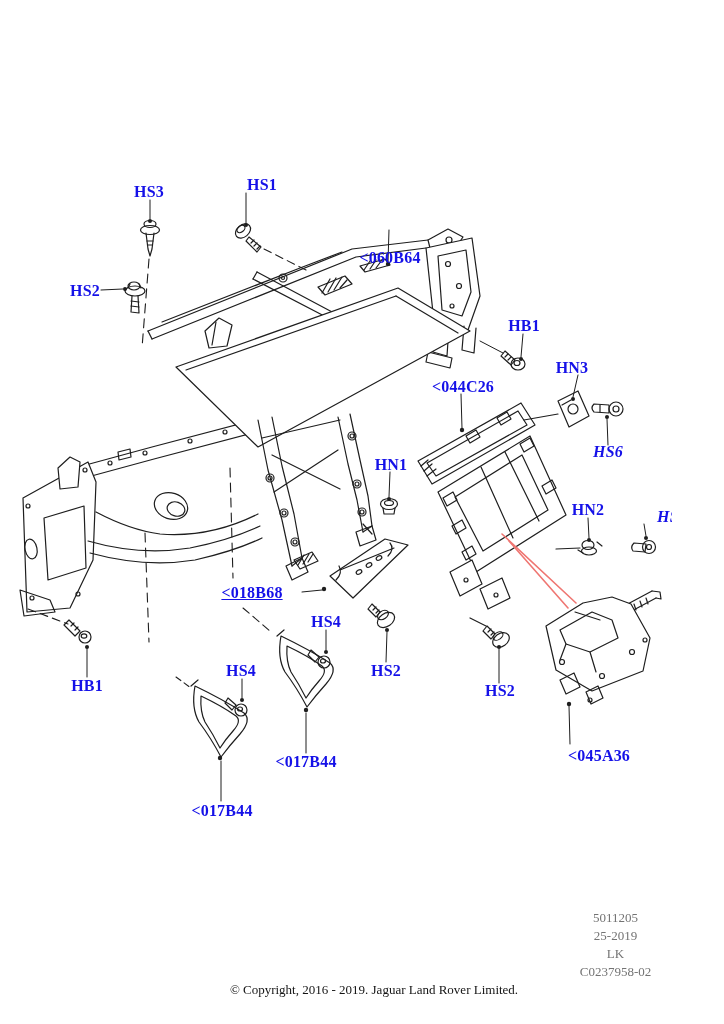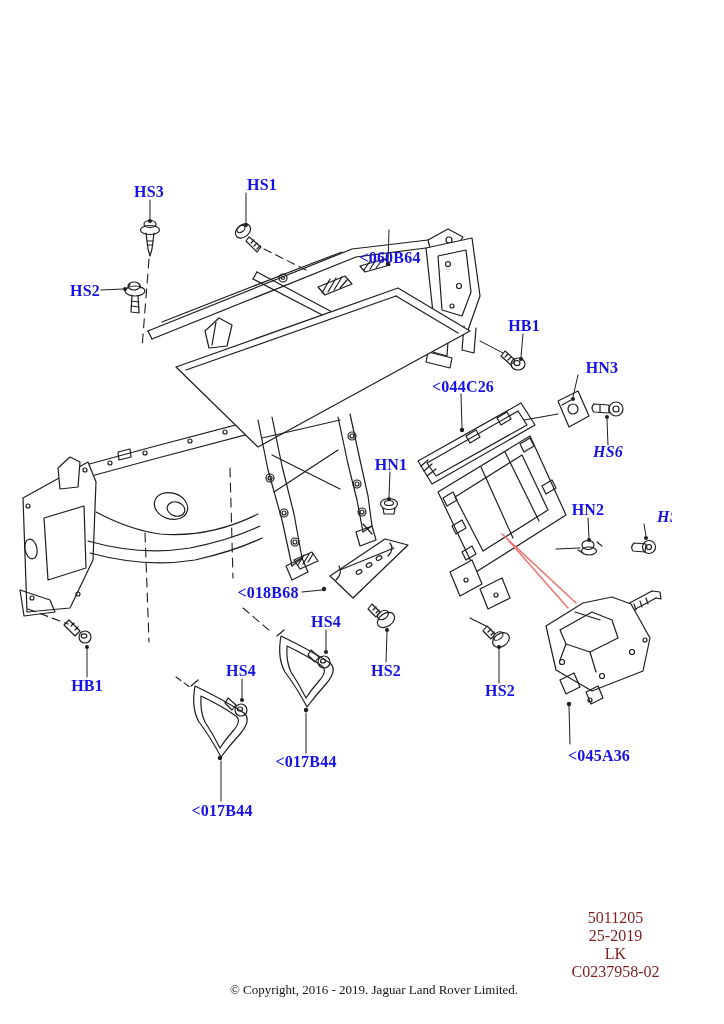--- a/index.html
+++ b/index.html
@@ -7,21 +7,21 @@
         font-family:"Liberation Serif", serif;}
   #art{position:absolute;left:0;top:0;}
   .part-label{
     position:absolute;transform:translate(-50%,-50%);
     font-family:"Liberation Serif", serif;
     font-weight:bold;font-size:16px;color:#1511e8;white-space:nowrap;
     letter-spacing:0.2px;
   }
   .footer-refs{
     position:absolute;top:909px;left:558px;width:115px;text-align:center;
-    font-size:16px;line-height:18px;color:#7f1d1d;
+    font-size:13px;line-height:18px;color:#737373;
   }
   .copyright{
     position:absolute;top:982px;left:0;width:748px;text-align:center;
     font-size:13px;color:#141414;
   }
 </style>
 </head>
 <body>
 
 <div id="page">
@@ -318,27 +318,27 @@
         <circle cx="569" cy="704" r="2.2"></circle>
     </g>
   </svg>
 
   <div style="position:absolute;left:0;top:0;width:724px;height:1024px;">
       <span class="part-label" style="left: 149px; top: 192px;">HS3</span>
       <span class="part-label" style="left: 245px; top: 185px; margin-left: 17px;">HS1</span>
       <span class="part-label" style="left: 390px; top: 222px; margin-top: 36px;">&lt;060B64</span>
       <span class="part-label" style="left: 85px; top: 291px;">HS2</span>
       <span class="part-label" style="left: 524px; top: 326px;">HB1</span>
-      <span class="part-label" style="left: 602px; top: 368px;">HN3</span>
+      <span class="part-label" style="left: 572px; top: 368px;">HN3</span>
       <span class="part-label" style="left: 463px; top: 387px;">&lt;044C26</span>
       <span class="part-label" style="left: 608px; top: 452px; font-style: italic;">HS6</span>
       <span class="part-label" style="left: 391px; top: 465px; text-align: right;">HN1</span>
       <span class="part-label" style="left: 588px; top: 510px;">HN2</span>
       <span class="part-label" style="left: 672px; top: 517px; font-style: italic;">HS5</span>
-      <span class="part-label" style="left: 268px; top: 593px;">&lt;018B68</span>
+      <span class="part-label" style="left: 252px; top: 593px; text-decoration: underline;">&lt;018B68</span>
       <span class="part-label" style="left: 326px; top: 622px;">HS4</span>
       <span class="part-label" style="left: 386px; top: 671px;">HS2</span>
       <span class="part-label" style="left: 87px; top: 686px;">HB1</span>
       <span class="part-label" style="left: 241px; top: 671px;">HS4</span>
       <span class="part-label" style="left: 500px; top: 691px;">HS2</span>
       <span class="part-label" style="left: 306px; top: 762px;">&lt;017B44</span>
       <span class="part-label" style="left: 222px; top: 811px;">&lt;017B44</span>
       <span class="part-label" style="left: 599px; top: 756px;">&lt;045A36</span>
     </div>
 

